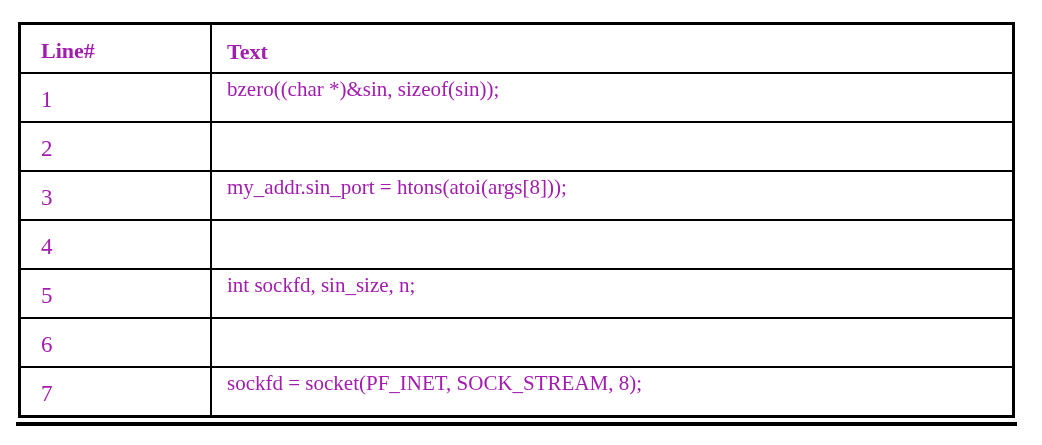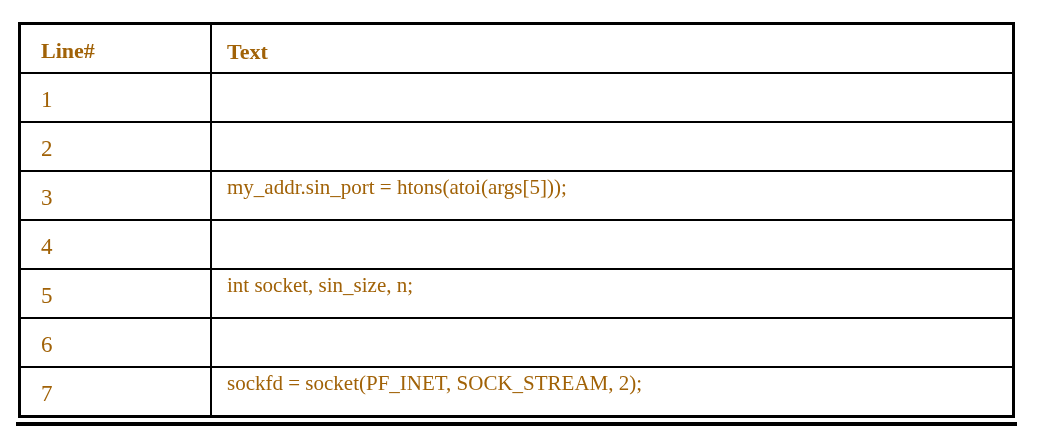--- a/index.html
+++ b/index.html
@@ -6,21 +6,21 @@
     margin: 0;
     padding: 0;
     background: #ffffff;
   }
   #page {
     position: relative;
     width: 1042px;
     height: 445px;
     background: #ffffff;
     font-family: "Liberation Serif", "DejaVu Serif", serif;
-    color: #a16207;
+    color: #a21caf;
     overflow: hidden;
   }
   #code-table {
     position: absolute;
     left: 18px;
     top: 22px;
     width: 997px;
     border: 3px solid #000000;
     box-sizing: border-box;
     background: #ffffff;
@@ -79,46 +79,47 @@
 
   <div id="code-table">
 
     <div class="t-row header">
       <div class="cell-line">Line#</div>
       <div class="cell-text">Text</div>
     </div>
 
     <div class="t-row">
       <div class="cell-line">1</div>
+      <div class="cell-text">bzero((char *)&amp;sin, sizeof(sin));</div>
     </div>
 
     <div class="t-row">
       <div class="cell-line">2</div>
     </div>
 
     <div class="t-row">
       <div class="cell-line">3</div>
-      <div class="cell-text">my_addr.sin_port = htons(atoi(args[5]));</div>
+      <div class="cell-text">my_addr.sin_port = htons(atoi(args[8]));</div>
     </div>
 
     <div class="t-row">
       <div class="cell-line">4</div>
     </div>
 
     <div class="t-row">
       <div class="cell-line">5</div>
-      <div class="cell-text">int socket, sin_size, n;</div>
+      <div class="cell-text">int sockfd, sin_size, n;</div>
     </div>
 
     <div class="t-row">
       <div class="cell-line">6</div>
     </div>
 
     <div class="t-row">
       <div class="cell-line">7</div>
-      <div class="cell-text">sockfd = socket(PF_INET, SOCK_STREAM, 2);</div>
+      <div class="cell-text">sockfd = socket(PF_INET, SOCK_STREAM, 8);</div>
     </div>
 
   </div>
 
   <div id="bottom-rule"></div>
 
 </div>
 
 </body></html>

